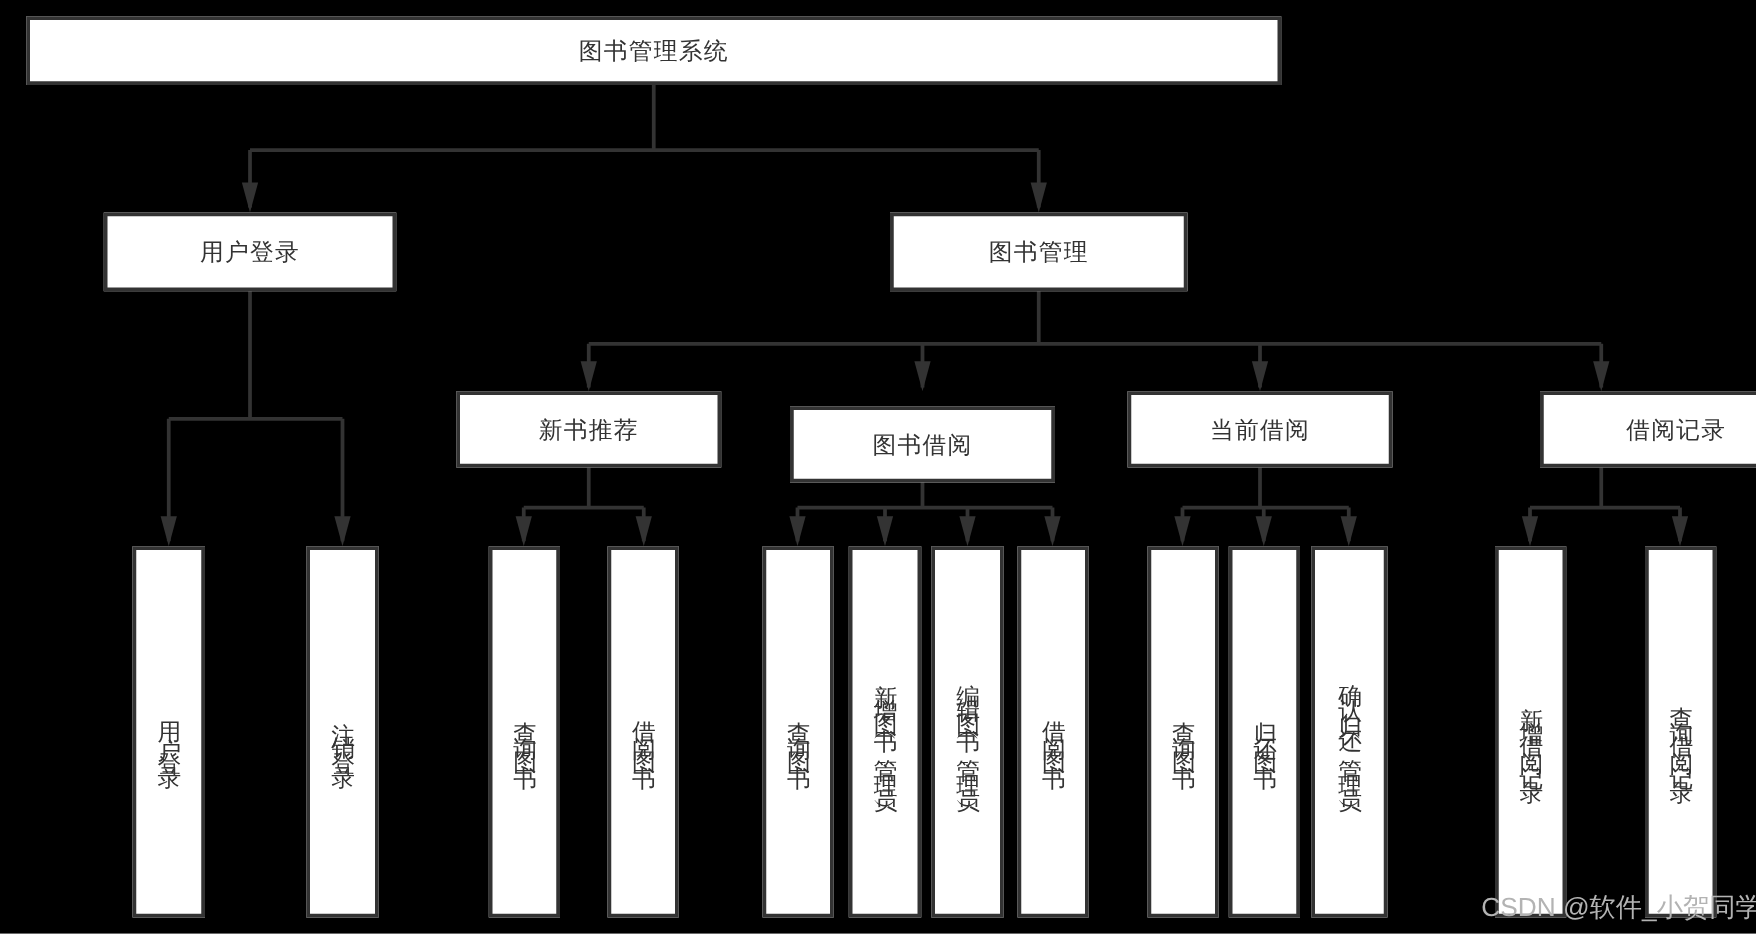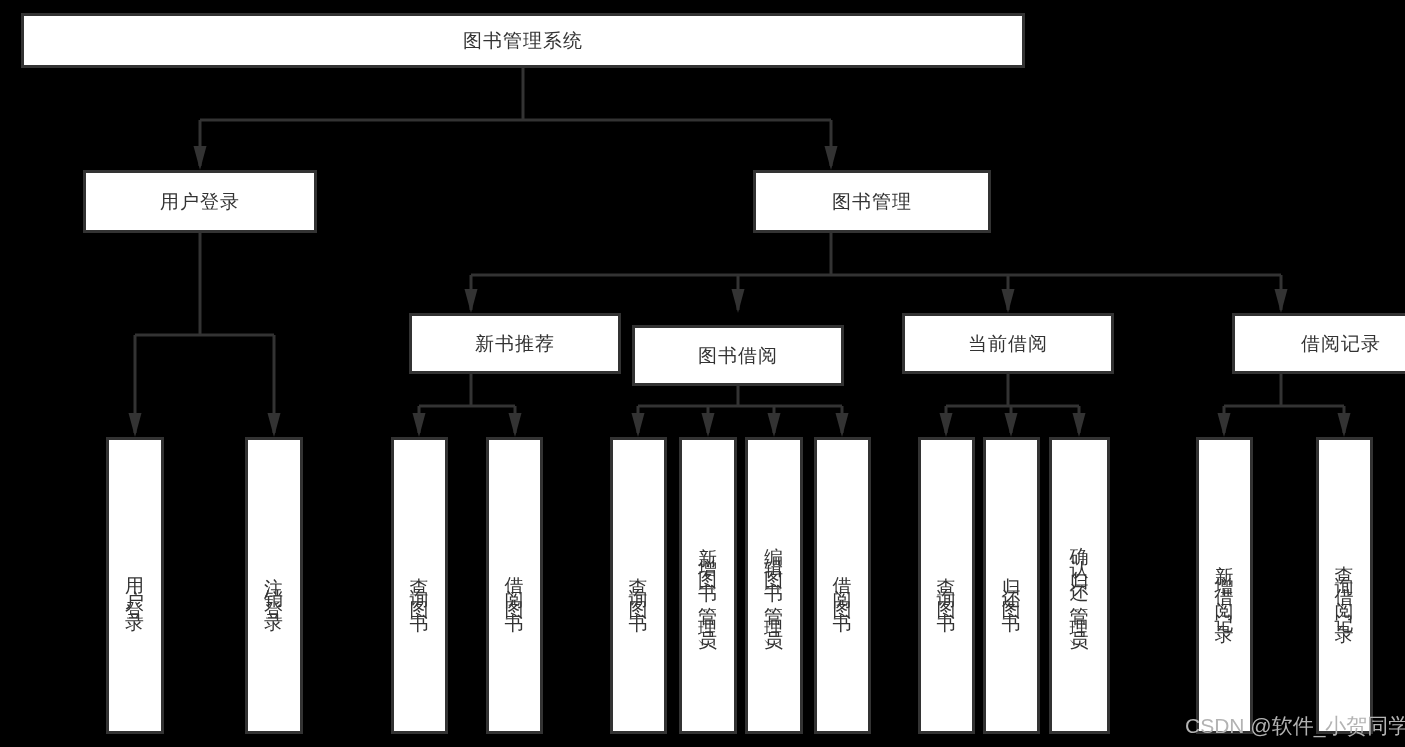--- a/index.html
+++ b/index.html
@@ -132,23 +132,23 @@
       <polygon points="1004.5,413 1017.5,413 1011,437"></polygon>
       <polygon points="1072.5,413 1085.5,413 1079,437"></polygon>
       <polygon points="1217.5,413 1230.5,413 1224,437"></polygon>
       <polygon points="1337.5,413 1350.5,413 1344,437"></polygon>
     </g>
   </svg>
 
   <div class="hnode" style="left:21px; top:13px; width:1004px; height:55px;">图书管理系统</div>
 
   <div class="hnode" style="left:83px; top:170px; width:234px; height:63px;">用户登录</div>
-  <div class="hnode" style="left:712px; top:170px; width:238px; height:63px;margin-left:41px;">图书管理</div>
+  <div class="hnode" style="left:712px; top:170px; width:238px; height:63px;">图书管理</div>
 
-  <div class="hnode" style="left:365px; top:313px; width:212px; height:61px;margin-left:44px;">新书推荐</div>
+  <div class="hnode" style="left:365px; top:313px; width:212px; height:61px;">新书推荐</div>
   <div class="hnode" style="left:632px; top:313px; width:212px; height:61px;margin-top:12px;">图书借阅</div>
   <div class="hnode" style="left:902px; top:313px; width:212px; height:61px;text-align:center;">当前借阅</div>
   <div class="hnode" style="left:1232px; top:313px; width:218px; height:61px;">借阅记录</div>
 
   <div class="vnode" style="left:106px; width:58px;">
     <span class="vtext">用户登录</span>
   </div>
   <div class="vnode" style="left:245px; width:58px;">
     <span class="vtext">注销登录</span>
   </div>

